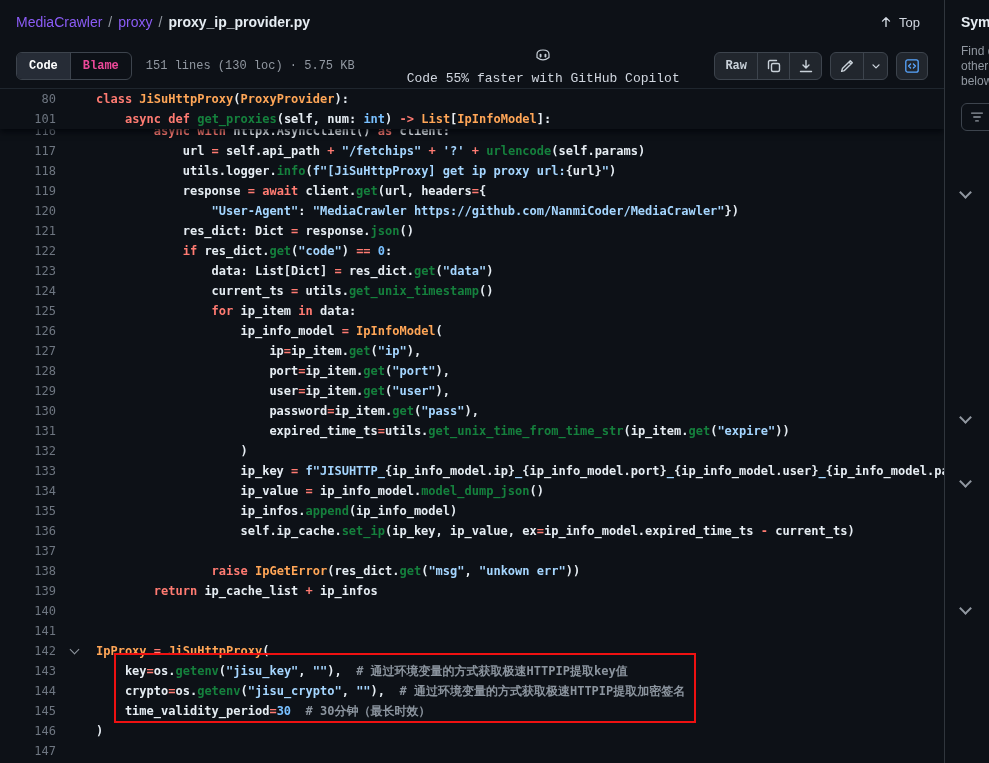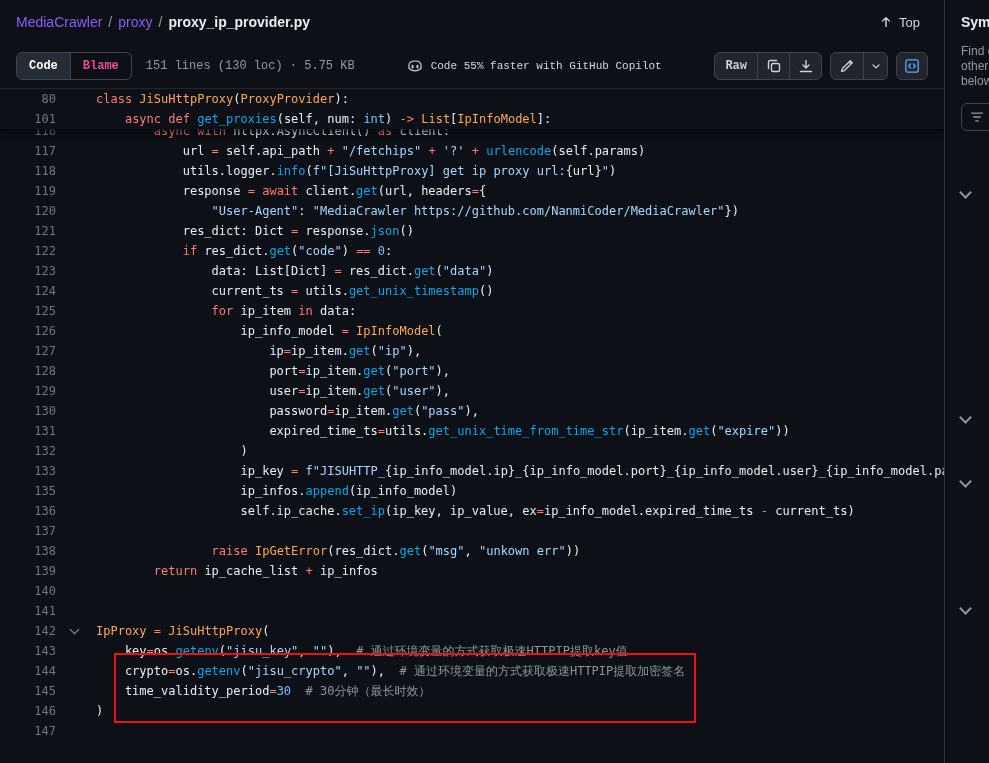--- a/index.html
+++ b/index.html
@@ -21,21 +21,21 @@
              color:#d1d7e0; font-size:13px; font-family:inherit; cursor:pointer; padding:4px 8px; border-radius:6px; }
   .top-btn svg { display:block; }
 
   
   .toolbar { height:44px; flex:none; display:flex; align-items:center; padding:0 16px;font-family:Liberation Mono, monospace; }
   .seg { display:flex; height:28px; border:1px solid #3d444d; border-radius:6px; overflow:hidden; }
   .seg-btn { font-family:inherit; font-size:12px; font-weight:600; padding:0 12px; background:transparent;
              border:none; color:#ec4899; cursor:pointer; line-height:26px; }
   .seg-btn.active { background:#262c36; color:#ffffff; border-right:1px solid #3d444d; }
   .meta { color:#9198a1; font-size:12px; margin-left:14px; white-space:nowrap; }
-  .copilot { display:flex; align-items:center; gap:8px; margin-left:52px; font-size:11px; color:#d1d7e0; white-space:nowrap; }
+  .copilot { display:flex; align-items:center; gap:8px; margin-left:52px; font-size:13px; color:#d1d7e0; white-space:nowrap;flex-direction:column; }
   .actions { margin-left:auto; display:flex; align-items:center; gap:8px; }
   .btn-group { display:flex; height:28px; border:1px solid #3d444d; border-radius:6px; overflow:hidden; background:#21262d; }
   .grp-btn { display:flex; align-items:center; justify-content:center; background:transparent; border:none;
              color:#c9d1d9; font-family:inherit; font-size:12px; font-weight:600; cursor:pointer; padding:0 10px; }
   .grp-btn + .grp-btn { border-left:1px solid #3d444d; }
   .grp-btn.iconic { width:32px; padding:0; }
   .grp-btn.narrow { width:24px; padding:0; }
   .solo-btn { display:flex; align-items:center; justify-content:center; width:32px; height:28px;
               border:1px solid #3d444d; border-radius:6px; background:#21262d; cursor:pointer; }
   .icon svg { display:block; }
@@ -44,25 +44,25 @@
   .code-area { position:relative; flex:1; border-top:1px solid #1f262e; overflow:hidden;
                font-family:"DejaVu Sans Mono","Liberation Mono",monospace; font-size:12px; }
   .sticky-block { position:relative; z-index:3; background:#0d1117; box-shadow:0 3px 6px rgba(1,4,9,0.75); }
   .clip-viewport { height:12px; overflow:hidden; position:relative; z-index:1; }
   .clip-viewport .cl { margin-top:-8px; }
   .cl { display:flex; height:20px; line-height:20px; }
   .ln { width:56px; flex:none; text-align:right; color:#6e7681; cursor:pointer; user-select:none; }
   .gut { width:40px; flex:none; position:relative; }
   .fold { position:absolute; left:15px; top:5px; width:7px; height:7px;
           border-right:1.5px solid #9198a1; border-bottom:1.5px solid #9198a1; transform:rotate(45deg); cursor:pointer; }
-  .ct { flex:1; overflow:hidden; white-space:pre; }
+  .ct { flex:1; overflow:hidden; white-space:pre;font-weight:bold; }
   .tok-p { color:#e6edf3; }
   .tok-k { color:#ff7b72; }
   .tok-s { color:#a5d6ff; }
-  .tok-f { color:#0ea5e9; }
+  .tok-f { color:#15803d; }
   .tok-c { color:#ffa657; }
   .tok-n { color:#79c0ff; }
   .tok-m { color:#8b949e; }
   .annotation-box { position:absolute; z-index:6; left:114px; top:564px; width:582px; height:70px;
                     border:2px solid #ee1111; pointer-events:none; }
 
   
   .symbols { flex:1; border-left:1px solid #30363d; position:relative; overflow:hidden;
              padding:14px 0 0 16px; background:#0d1117; }
   .sym-inner { width:300px; }
@@ -261,20 +261,25 @@
             <span class="ln">132</span>
             <span class="gut"></span>
             <span class="ct"><span class="tok-p">                    )</span></span>
           </div>
           <div class="cl">
             <span class="ln">133</span>
             <span class="gut"></span>
             <span class="ct"><span class="tok-p">                    ip_key </span><span class="tok-k">=</span><span class="tok-p"> </span><span class="tok-s">f"JISUHTTP_</span><span class="tok-p">{ip_info_model.ip}</span><span class="tok-s">_</span><span class="tok-p">{ip_info_model.port}</span><span class="tok-s">_</span><span class="tok-p">{ip_info_model.user}</span><span class="tok-s">_</span><span class="tok-p">{ip_info_model.password}</span></span>
           </div>
           <div class="cl">
+            <span class="ln">134</span>
+            <span class="gut"></span>
+            <span class="ct"><span class="tok-p">                    ip_value </span><span class="tok-k">=</span><span class="tok-p"> ip_info_model.</span><span class="tok-f">model_dump_json</span><span class="tok-p">()</span></span>
+          </div>
+          <div class="cl">
             <span class="ln">135</span>
             <span class="gut"></span>
             <span class="ct"><span class="tok-p">                    ip_infos.</span><span class="tok-f">append</span><span class="tok-p">(ip_info_model)</span></span>
           </div>
           <div class="cl">
             <span class="ln">136</span>
             <span class="gut"></span>
             <span class="ct"><span class="tok-p">                    self.ip_cache.</span><span class="tok-f">set_ip</span><span class="tok-p">(ip_key, ip_value, ex</span><span class="tok-k">=</span><span class="tok-p">ip_info_model.expired_time_ts </span><span class="tok-k">-</span><span class="tok-p"> current_ts)</span></span>
           </div>
           <div class="cl">

